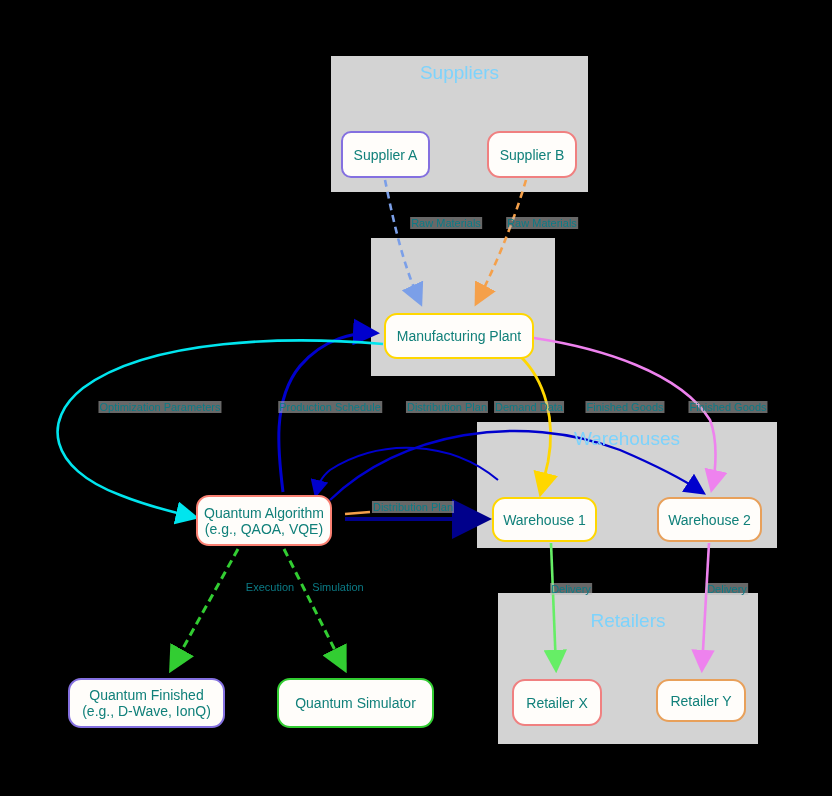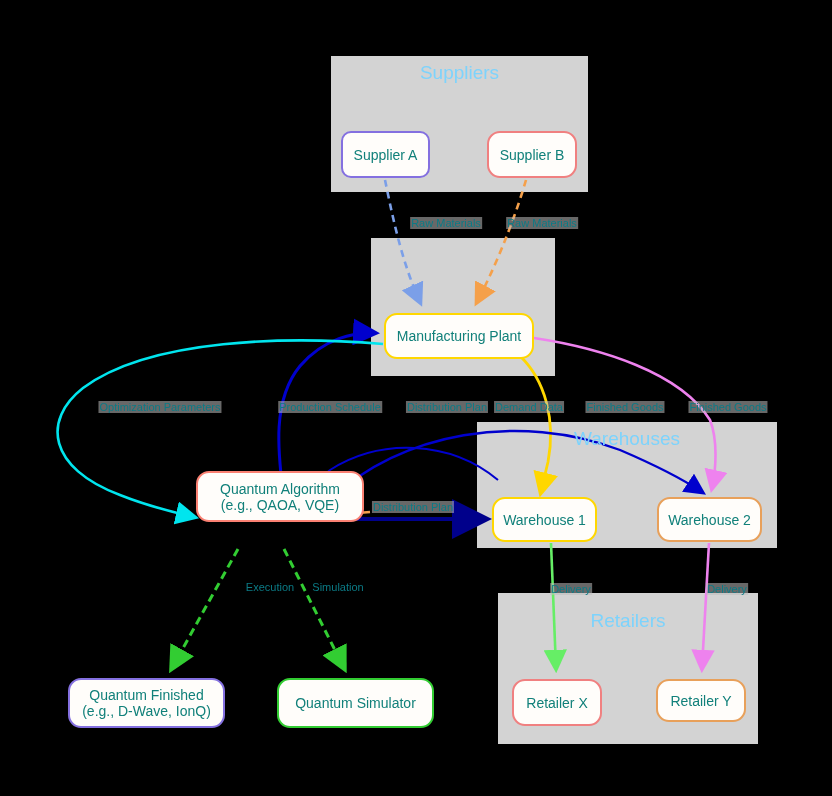--- a/index.html
+++ b/index.html
@@ -98,21 +98,21 @@
     <path d="M 709,543 L 702,668" fill="none" stroke="#ee82ee" stroke-width="2.6" marker-end="url(#ah-violet)"></path>
   </svg>
 
   <div class="cluster-label" style="left:331px;top:62px;width:257px;">Suppliers</div>
   <div class="cluster-label" style="left:477px;top:428px;width:300px;">Warehouses</div>
   <div class="cluster-label" style="left:498px;top:610px;width:260px;">Retailers</div>
 
   <div class="node" style="left:341px;top:131px;width:89px;height:47px;border-color:#8470e0;border-radius:10px;">Supplier A</div>
   <div class="node" style="left:487px;top:131px;width:90px;height:47px;border-color:#f08080;">Supplier B</div>
   <div class="node" style="left:384px;top:313px;width:150px;height:46px;border-color:#ffd700;">Manufacturing Plant</div>
-  <div class="node" style="left:196px;top:471px;width:168px;height:51px;border-color:#fa8072;">Quantum Algorithm
+  <div class="node" style="left:196px;top:495px;width:136px;height:51px;border-color:#fa8072;">Quantum Algorithm
 (e.g., QAOA, VQE)</div>
   <div class="node" style="left:492px;top:497px;width:105px;height:45px;border-color:#ffd700;">Warehouse 1</div>
   <div class="node" style="left:657px;top:497px;width:105px;height:45px;border-color:#e8a05a;">Warehouse 2</div>
   <div class="node" style="left:68px;top:678px;width:157px;height:50px;border-color:#8470e0;">Quantum Finished
 (e.g., D-Wave, IonQ)</div>
   <div class="node" style="left:277px;top:678px;width:157px;height:50px;border-color:#32cd32;">Quantum Simulator</div>
   <div class="node" style="left:512px;top:679px;width:90px;height:47px;border-color:#f08080;">Retailer X</div>
   <div class="node" style="left:656px;top:679px;width:90px;height:43px;border-color:#e8a05a;">Retailer Y</div>
 
   <div class="edge-label" style="left:446px;top:223px;">Raw Materials</div>

